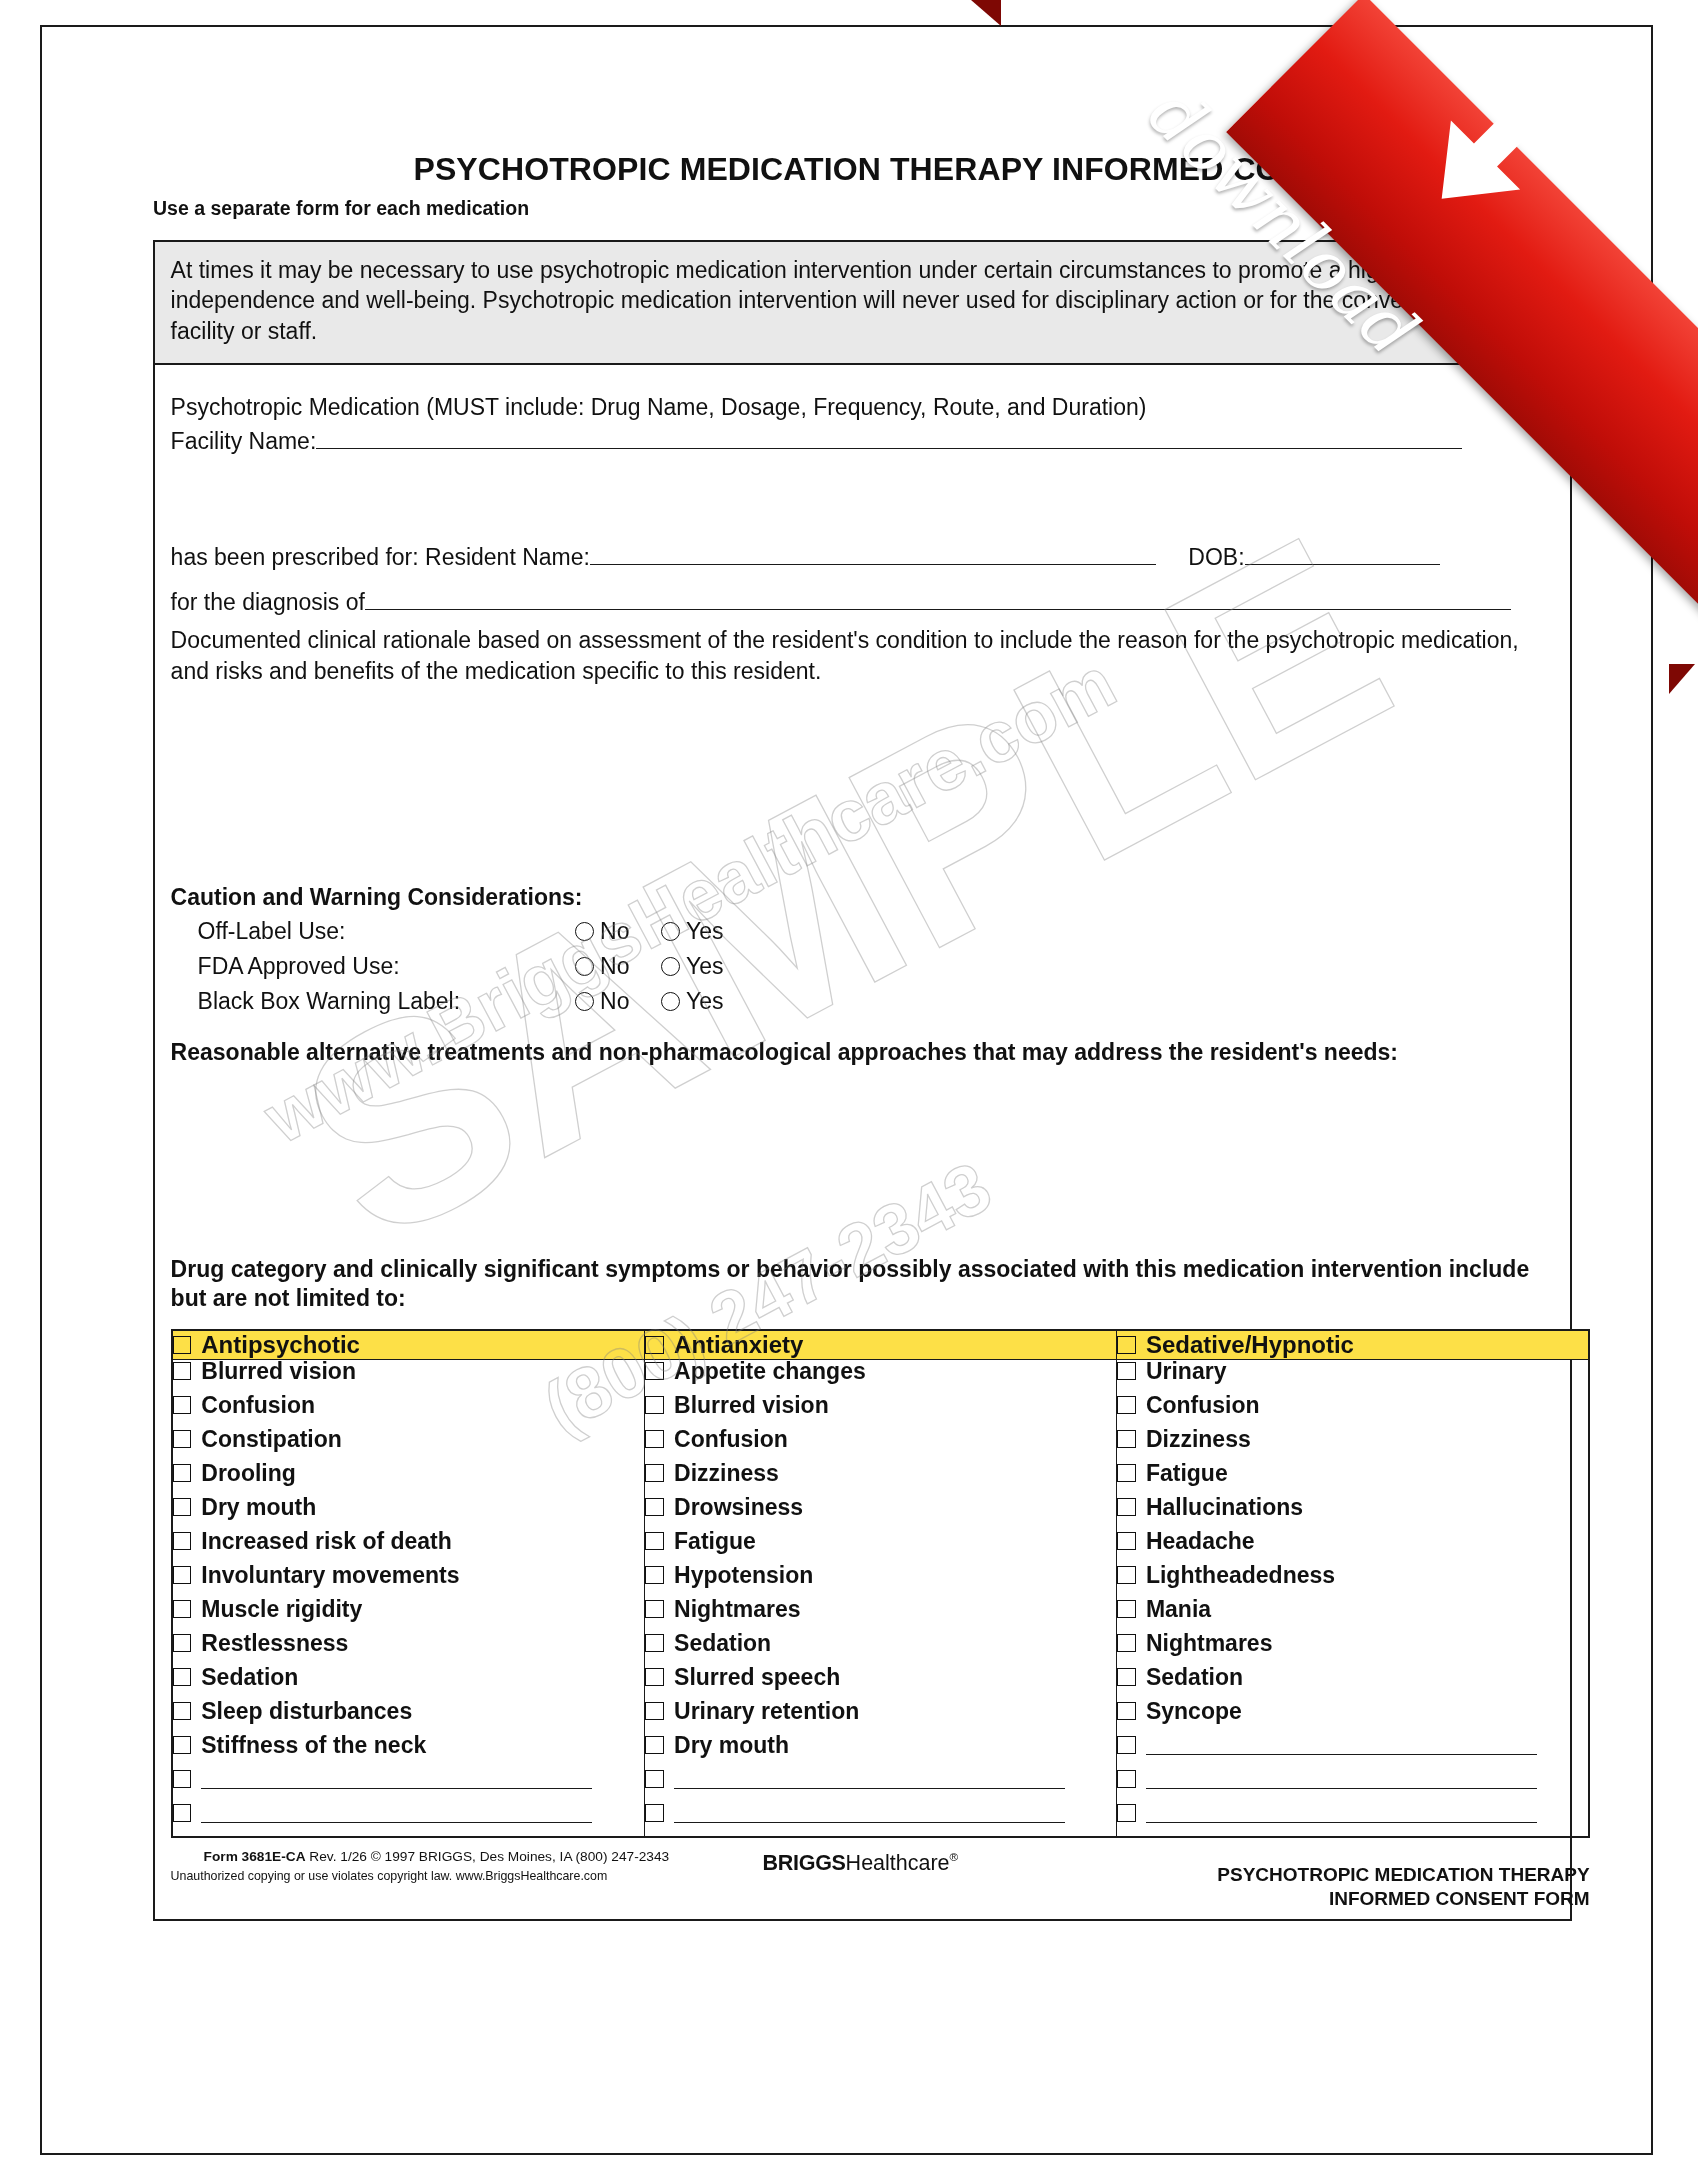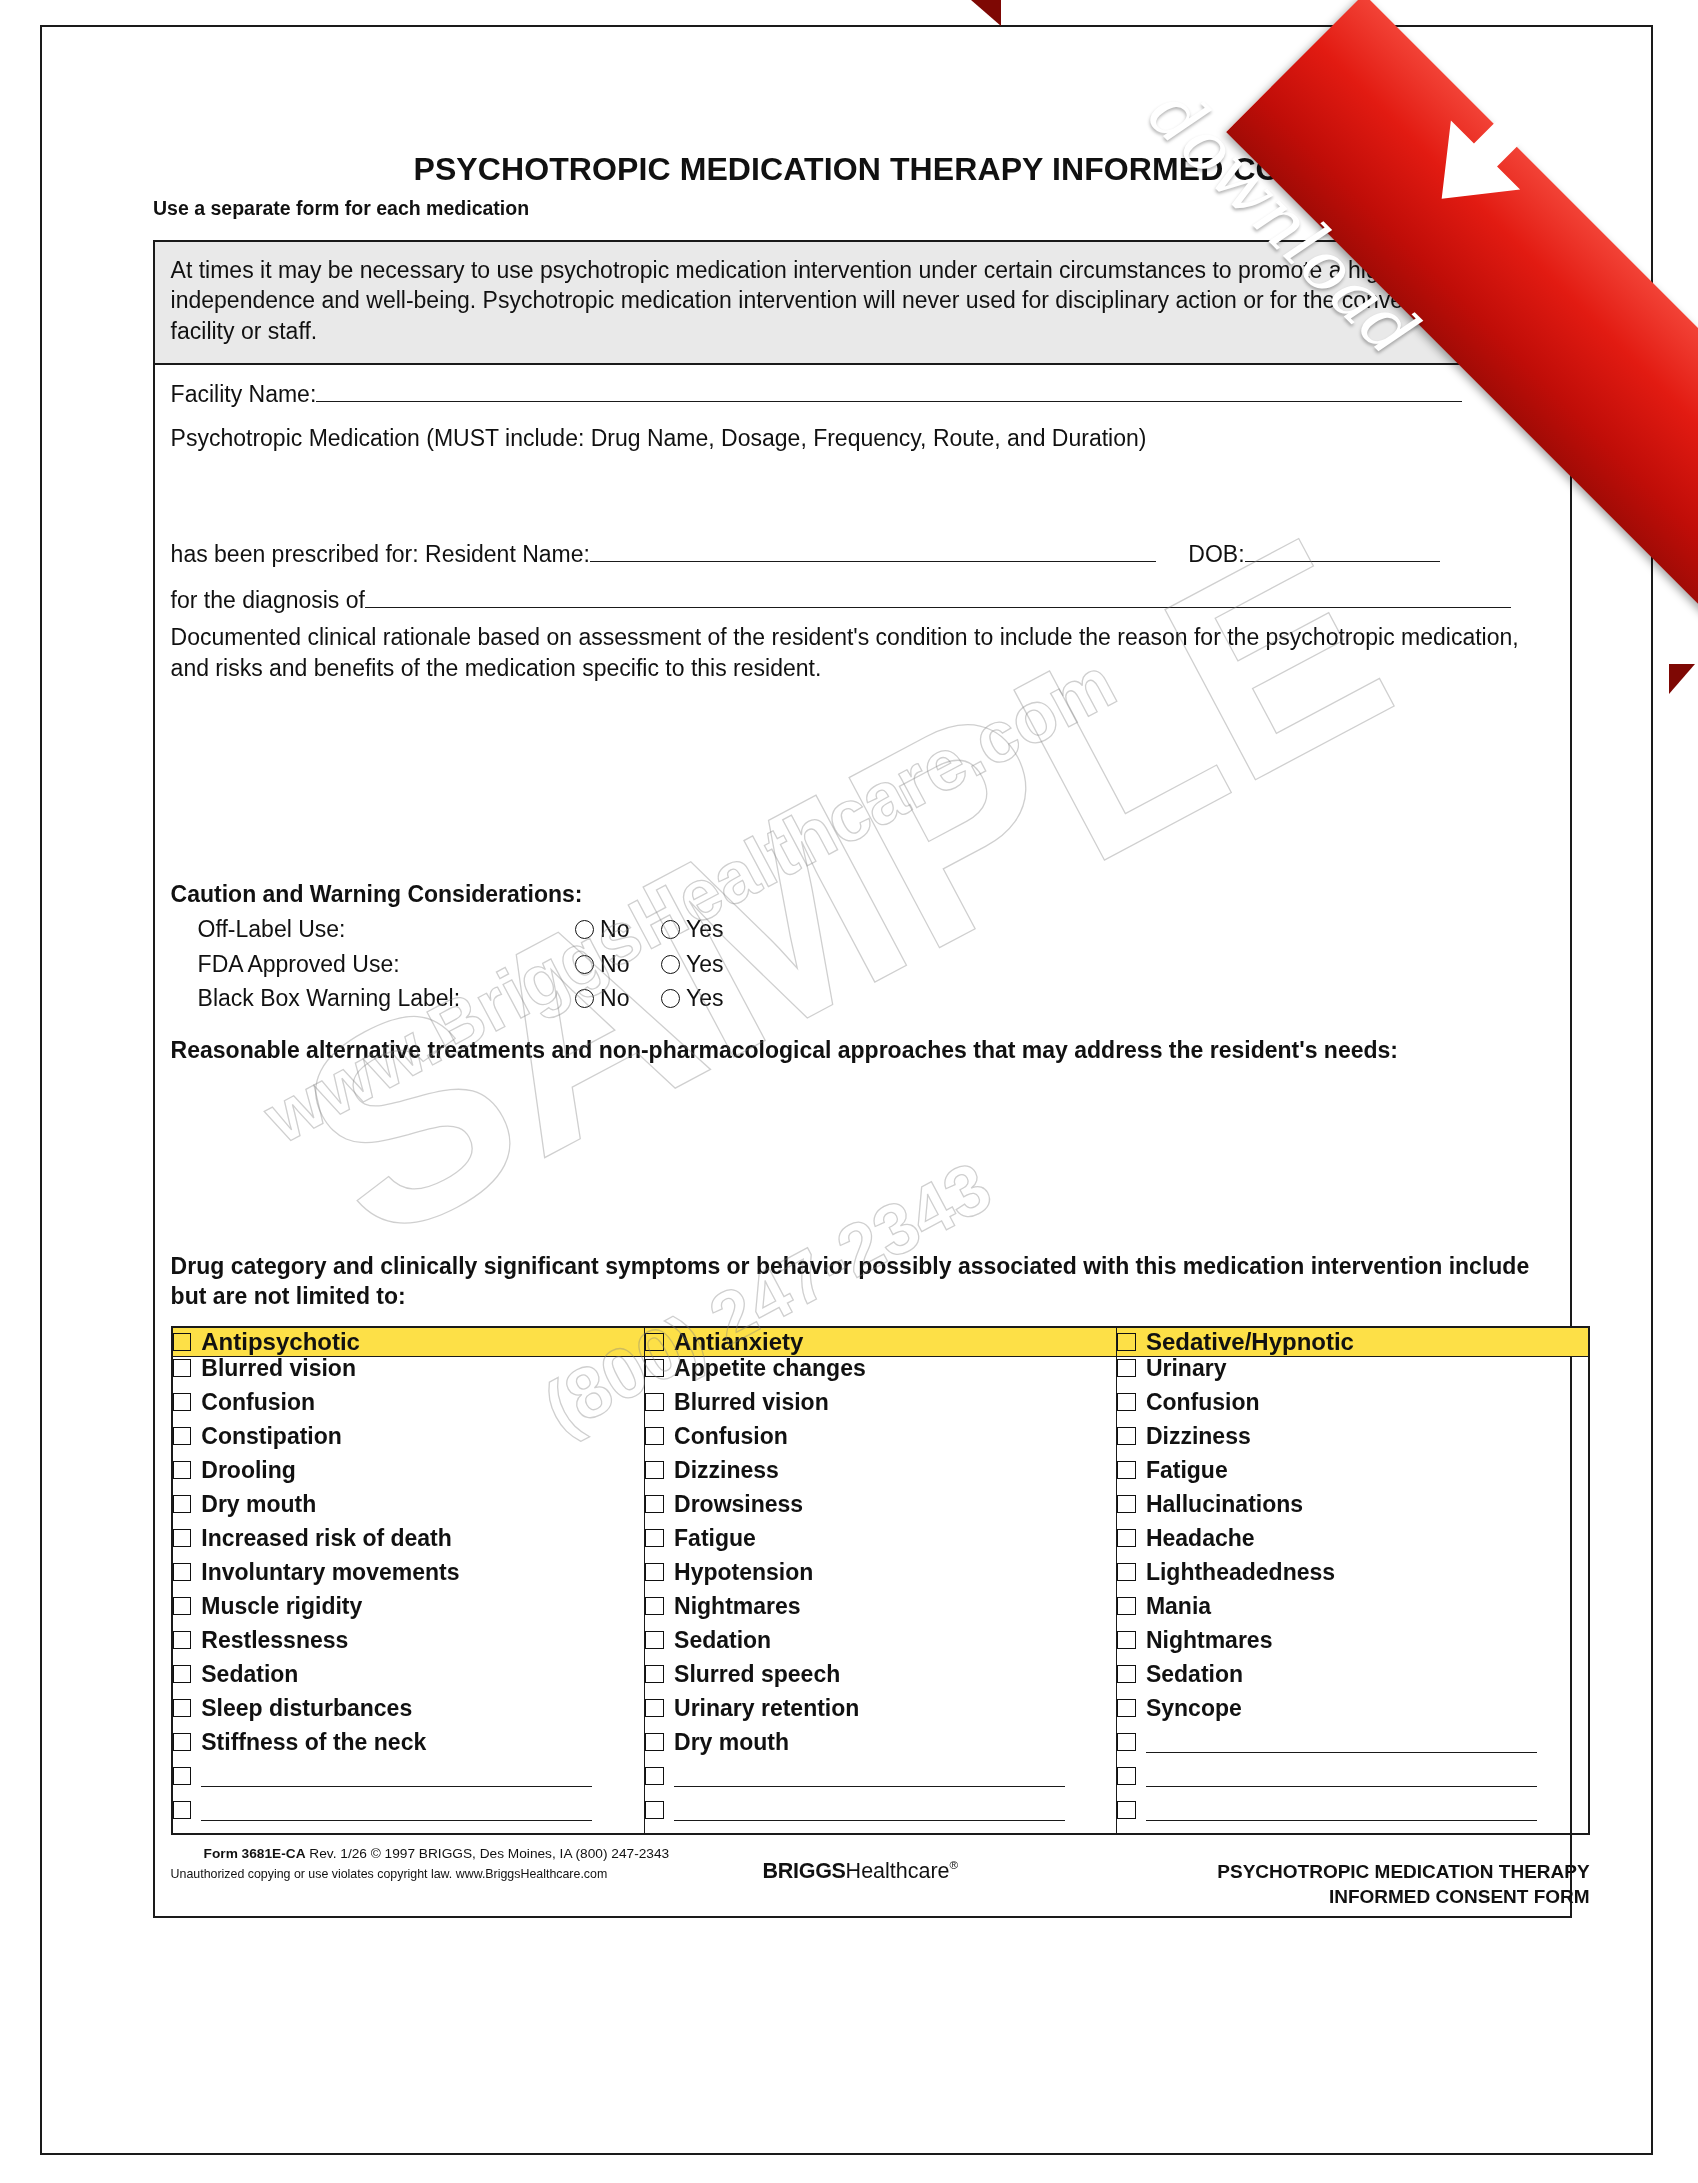--- a/index.html
+++ b/index.html
@@ -196,21 +196,21 @@
     top: 0;
     font-size: 12.4px;
     line-height: 1.5;
     color: #111;
   }
   .footer-left .f1 { font-size: 13.7px; padding-left: 33px; }
   .footer-left b { font-weight: bold; }
   .footer-mid {
     position: absolute;
     left: 592px;
-    top: 14px;
+    top: 3px;
     font-size: 21.5px;
     color: #111;
   }
   .footer-mid .briggs { font-weight: bold; letter-spacing: -0.3px;}
   .footer-right {
     position: absolute;
     right: 0;
     top: 16px;
     text-align: right;
     font-size: 19px;
@@ -322,26 +322,26 @@
 
       <div class="title">PSYCHOTROPIC MEDICATION THERAPY INFORMED CONSENT</div>
       <div class="subtitle">Use a separate form for each medication</div>
 
       <div class="intro-box">
         <p>At times it may be necessary to use psychotropic medication intervention under certain circumstances to promote a higher level of independence and well-being. Psychotropic medication intervention will never used for disciplinary action or for the convenience of the facility or staff.</p>
       </div>
 
       <div class="form-box">
 
+        <div class="fld-line" style="margin-top:13px">
+          <span>Psychotropic Medication (MUST include: Drug Name, Dosage, Frequency, Route, and Duration)</span>
+        </div>
+
         <div class="fld-line">
           <span>Facility Name:</span><span class="rule" style="width:1146px"></span>
-        </div>
-
-        <div class="fld-line" style="margin-top:13px">
-          <span>Psychotropic Medication (MUST include: Drug Name, Dosage, Frequency, Route, and Duration)</span>
         </div>
         <div class="gap-tall"></div>
 
         <div class="fld-line">
           <span>has been prescribed for: Resident Name:</span><span class="rule" style="width:566px"></span>
           <span style="display:inline-block;width:26px"></span><span>DOB:</span><span class="rule" style="width:195px"></span>
         </div>
 
         <div class="fld-line" style="margin-top:14.3px">
           <span>for the diagnosis of</span><span class="rule" style="width:1146px"></span>

